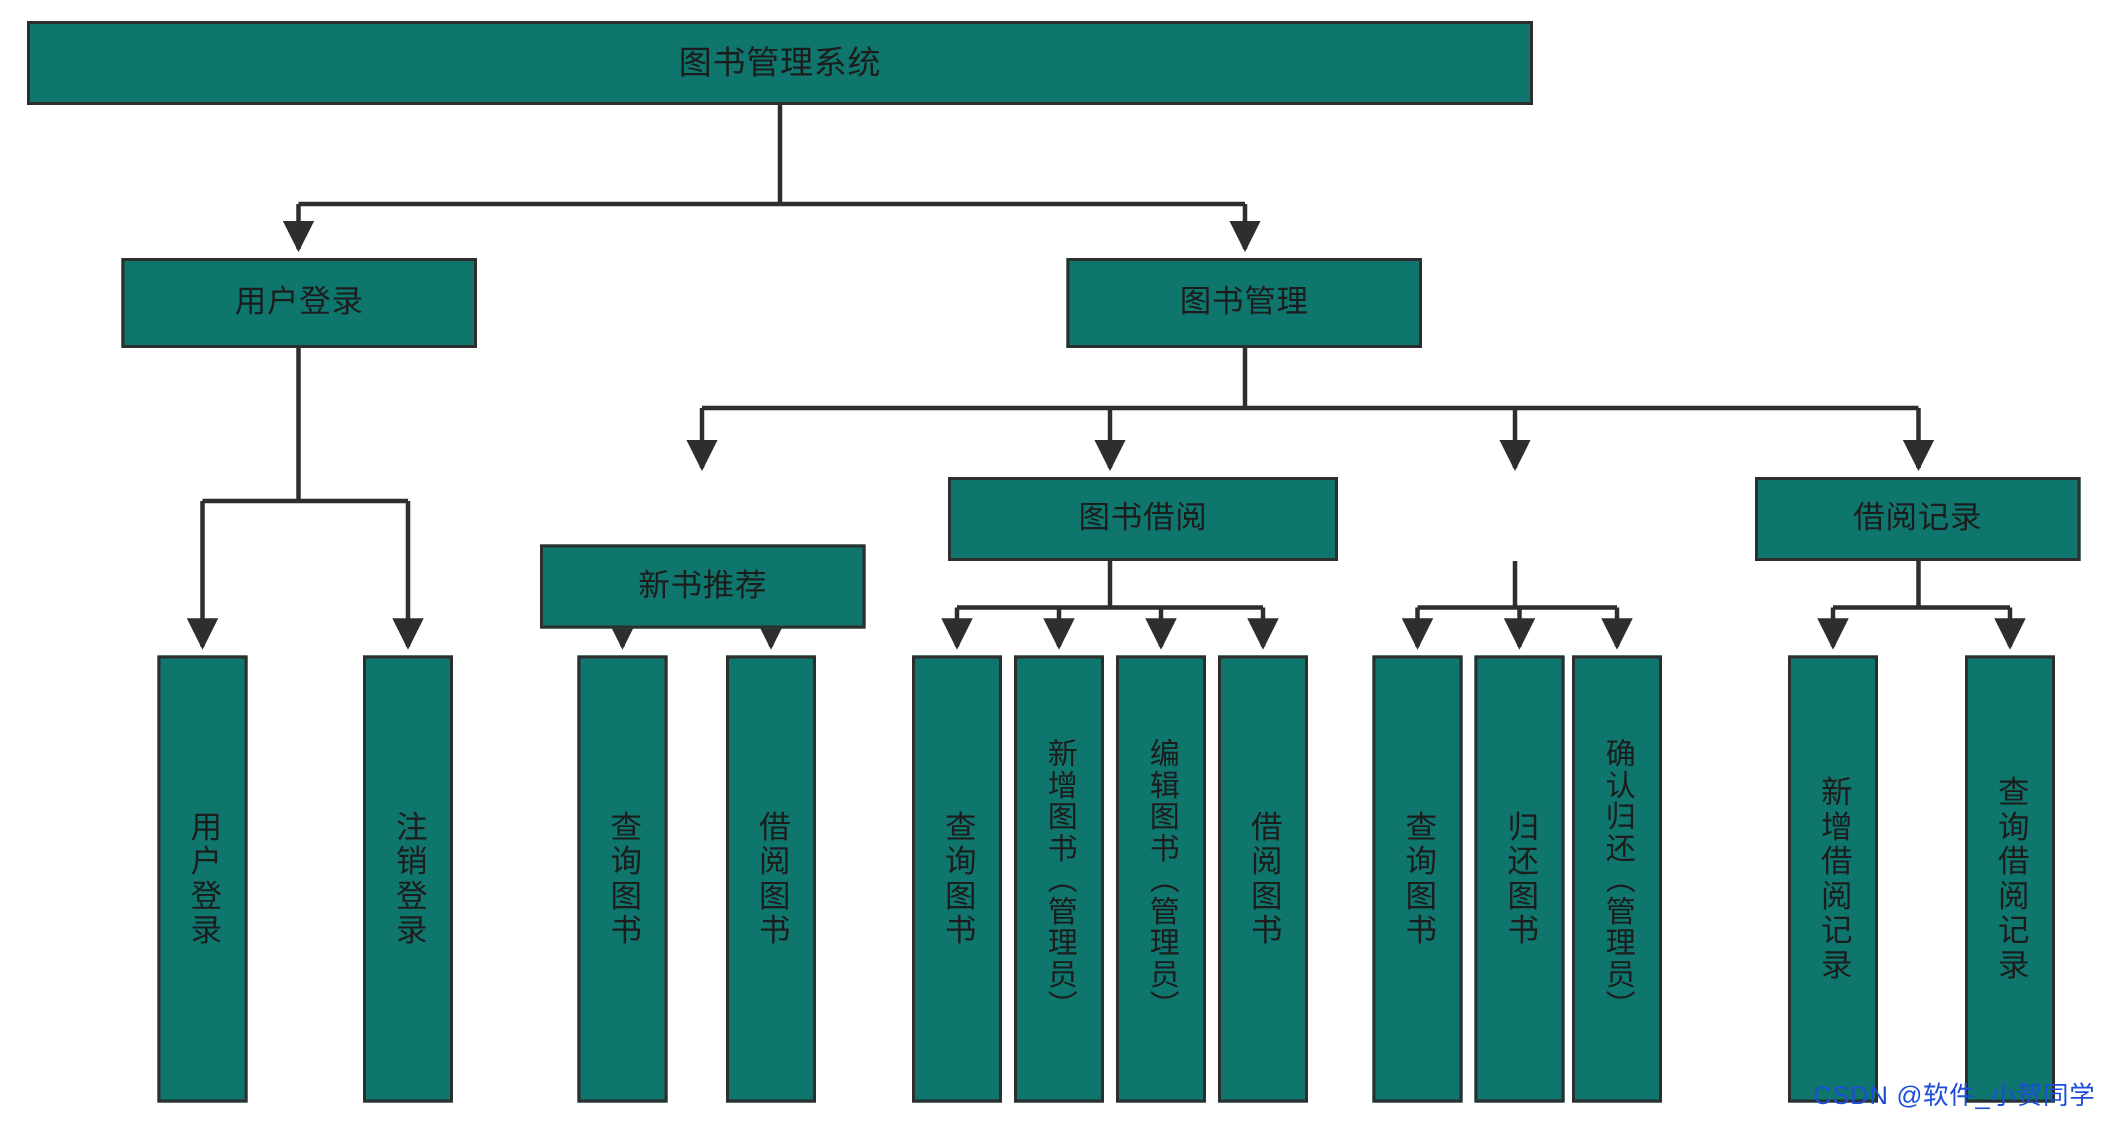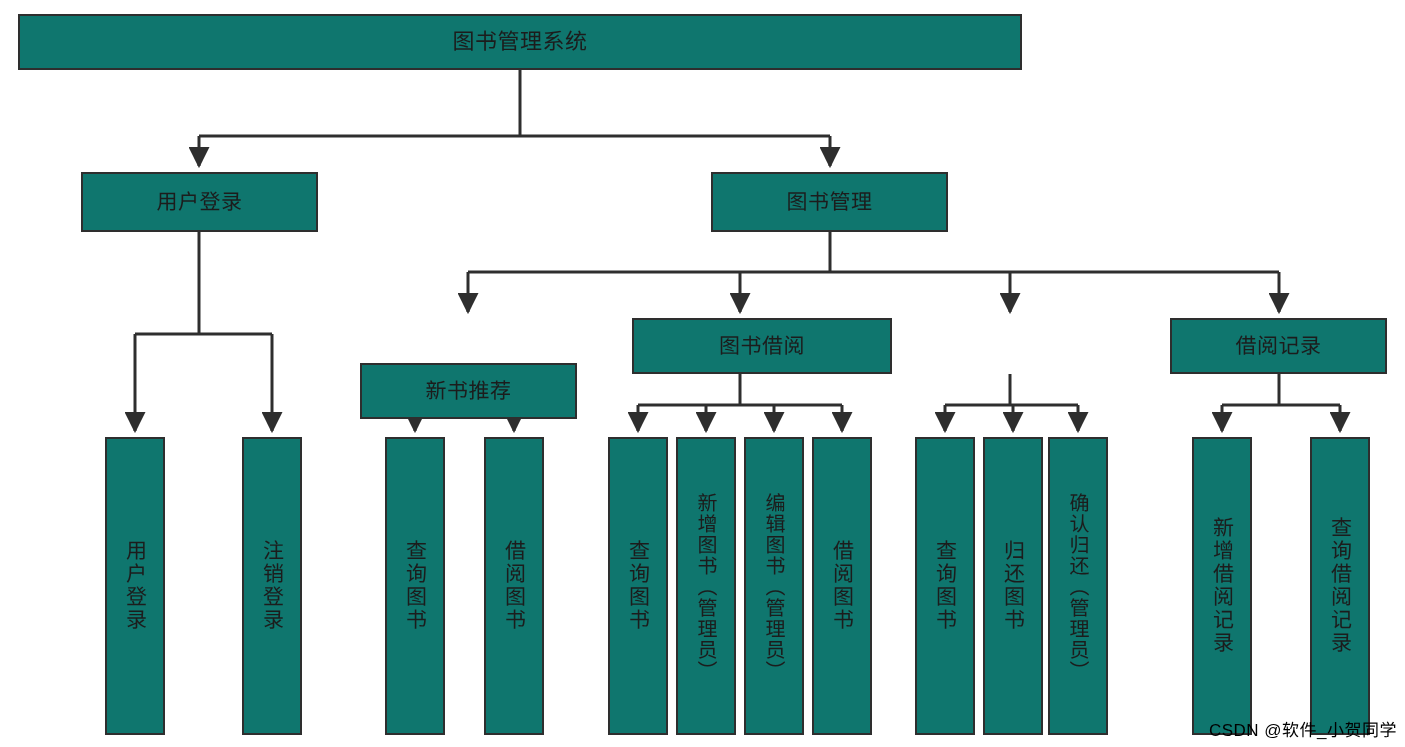--- a/index.html
+++ b/index.html
@@ -65,21 +65,21 @@
   }
   .node.vert.tall .node-label {
     font-size: 20px;
     letter-spacing: 1px;
   }
   #watermark {
     position: absolute;
     right: 8px;
     bottom: 6px;
     font-size: 17px;
-    color: #000000;
+    color: #1d4ed8;
     letter-spacing: 0.5px;
     z-index: 3;
     font-family: "Liberation Sans", "DejaVu Sans", sans-serif;
   }
 </style>
 </head>
 <body>
 
 <div id="canvas">
 

